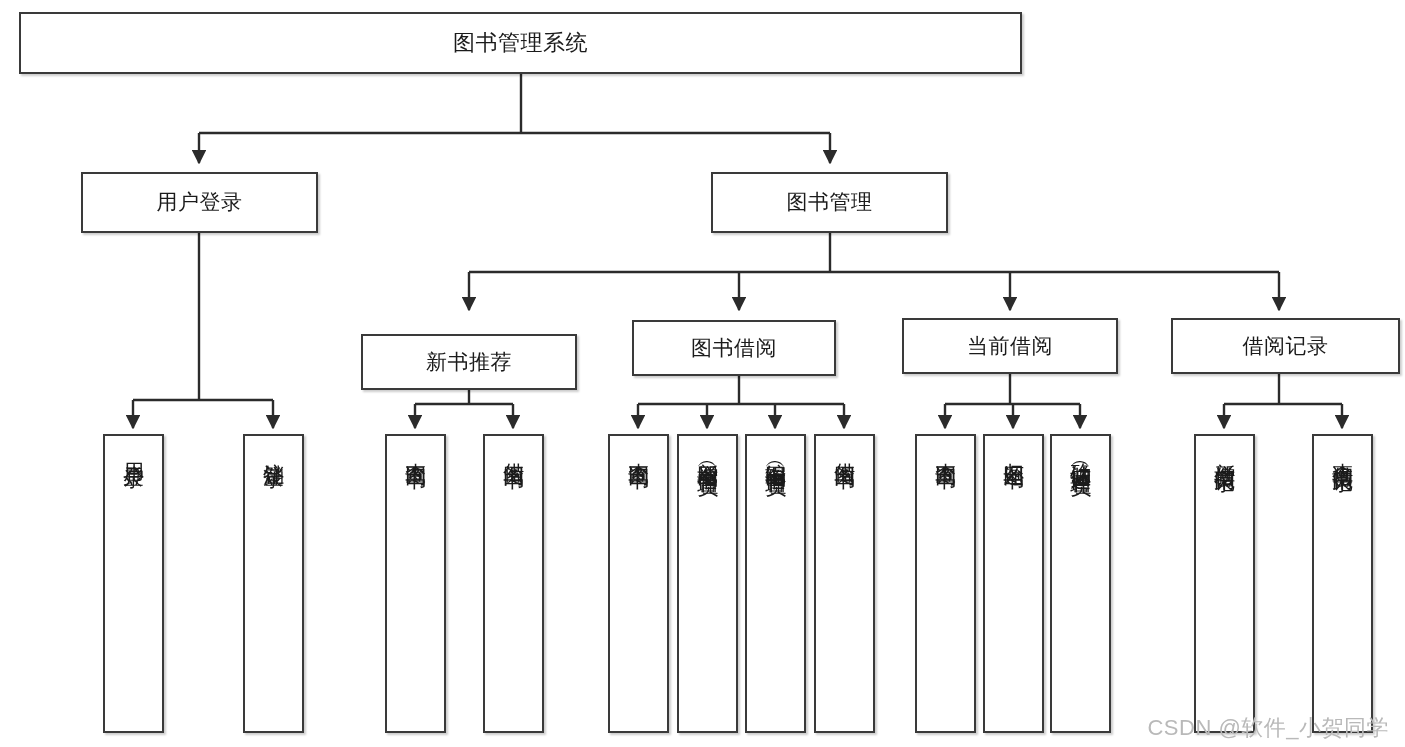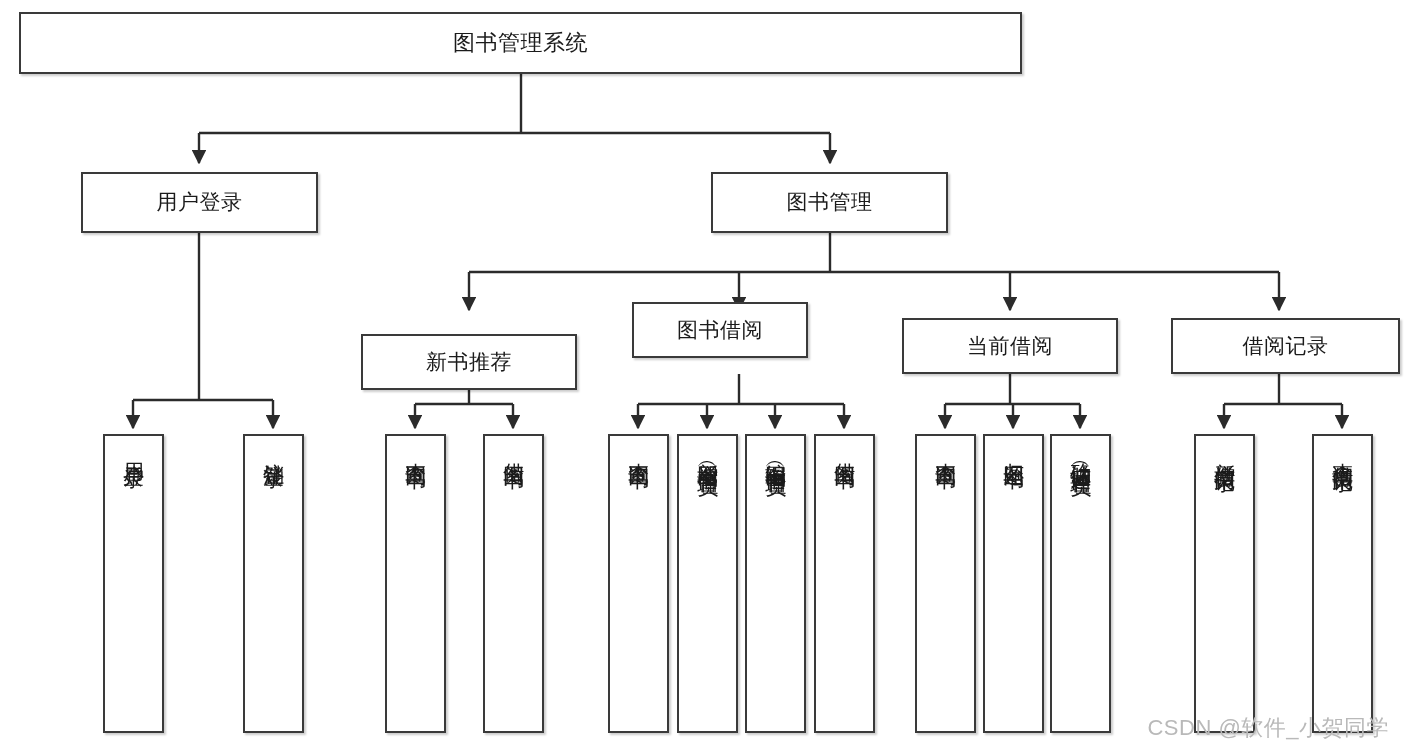--- a/index.html
+++ b/index.html
@@ -134,21 +134,21 @@
   <div class="node branch" style="left:81px; top:172px; width:237px; height:61px;">
     <span class="label">用户登录</span>
   </div>
   <div class="node branch" style="left:711px; top:172px; width:237px; height:61px;">
     <span class="label">图书管理</span>
   </div>
 
   <div class="node branch" style="left:361px; top:318px; width:216px; height:56px;margin-top:16px;">
     <span class="label">新书推荐</span>
   </div>
-  <div class="node branch" style="left:632px; top:302px; width:176px; height:56px;">
+  <div class="node branch" style="left:632px; top:320px; width:204px; height:56px;">
     <span class="label">图书借阅</span>
   </div>
   <div class="node branch" style="left:902px; top:318px; width:216px; height:56px;justify-content:center;">
     <span class="label">当前借阅</span>
   </div>
   <div class="node branch" style="left:1171px; top:318px; width:229px; height:56px;">
     <span class="label">借阅记录</span>
   </div>
 
   <div class="node leaf" style="left:103px; top:434px; width:61px; height:299px;">

